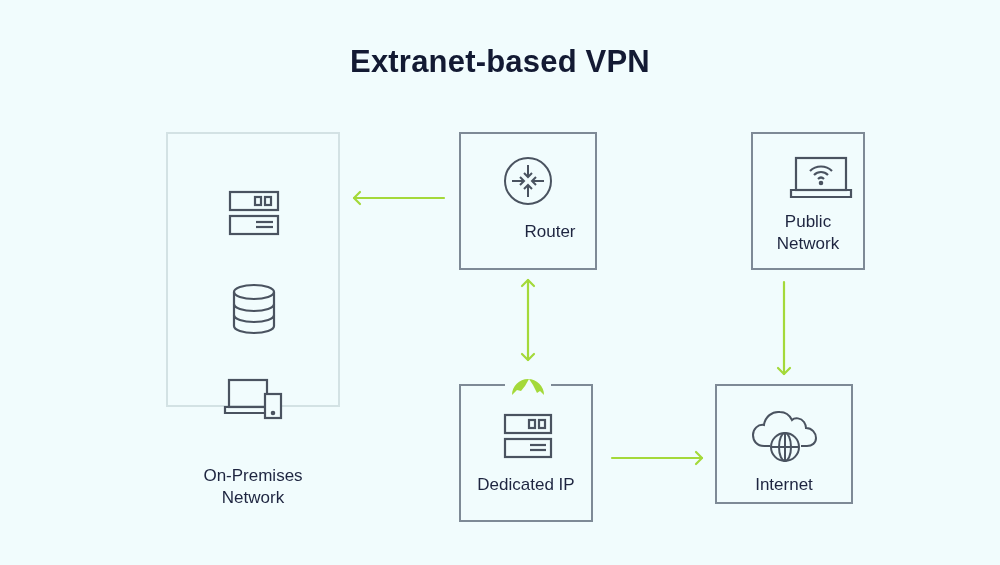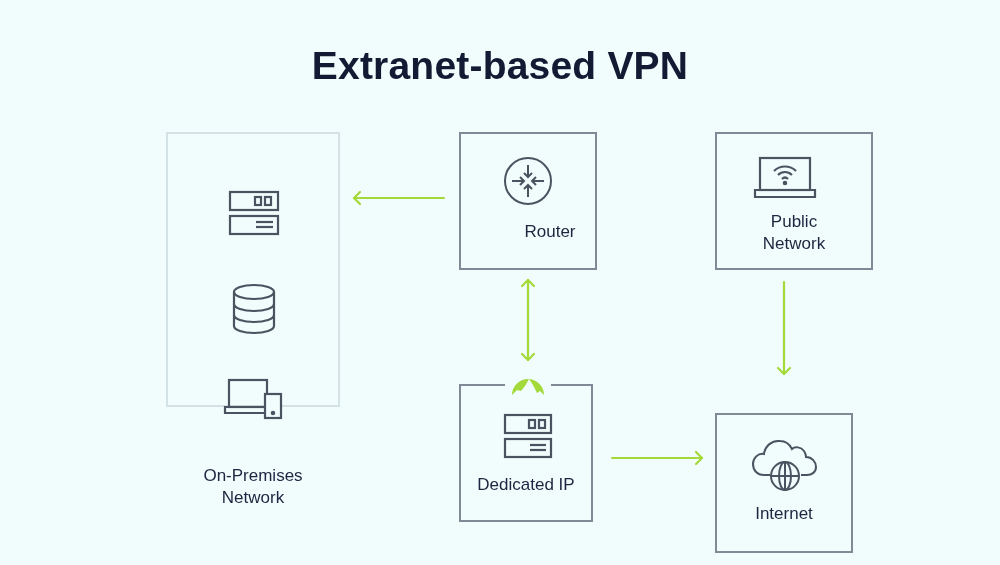--- a/index.html
+++ b/index.html
@@ -5,21 +5,21 @@
   html, body { margin: 0; padding: 0; }
   body {
     width: 1000px; height: 565px; overflow: hidden;
     background: #f1fcfd;
     font-family: "Liberation Sans", "DejaVu Sans", sans-serif;
     color: #1a1f36;
     position: relative;
   }
   .title {
     position: absolute; left: 0; top: 44px; width: 1000px;
-    text-align: center; font-size: 39px; font-weight: 600;
+    text-align: center; font-size: 31px; font-weight: 600;
     color: #131a33; letter-spacing: 0.2px;
   }
   .box {
     position: absolute; box-sizing: border-box;
     border: 2px solid #7e8a96;
     background: #f1fcfd;
   }
   .box.light { border-color: #d3e2e4; }
   .label {
     position: absolute; left: 0; width: 100%;
@@ -78,21 +78,21 @@
         <path d="M20 32 L24 28 L28 32"></path>
       <line x1="8" y1="24" x2="20" y2="24"></line>
         <path d="M16 20 L20 24 L16 28"></path>
       <line x1="40" y1="24" x2="28" y2="24"></line>
         <path d="M32 20 L28 24 L32 28"></path>
     </svg>
   </div>
   <div class="label" style="top:87px;padding-left:22px;">Router</div>
 </div>
 
-<div class="box" style="left:715px; top:132px; width:158px; height:138px;">
+<div class="box" style="left:751px; top:132px; width:114px; height:138px;">
   <div class="icon" style="left:37px; top:23px;">
     <svg width="62" height="42" viewBox="0 0 62 42" fill="none" stroke="#4a5360" stroke-width="2.2">
       <rect x="6" y="1" width="50" height="32"></rect>
       <path d="M1 33 H61 V40 H1 Z"></path>
       <path d="M20 14 C26 8 36 8 42 14"></path>
       <path d="M24 18 C28 14 34 14 38 18"></path>
       <path d="M28 22 C30 20 32 20 34 22"></path>
       <circle cx="31" cy="26" r="1.2" fill="#4a5360"></circle>
     </svg>
   </div>
@@ -115,21 +115,21 @@
   </div>
   <div class="label" style="top:88px;">Dedicated IP</div>
 </div>
 <div class="icon" style="left:505px; top:369px;">
   <svg width="46" height="30" viewBox="0 0 46 30">
     <rect x="0" y="13" width="46" height="6" fill="#f1fcfd"></rect>
     <path d="M7 26 A16 16 0 1 1 39 26 L35 22 L32 24 L28 16 L24 10 L20 17 L16 22 L12 21 Z" fill="#a4d93a"></path>
   </svg>
 </div>
 
-<div class="box" style="left:715px; top:384px; width:138px; height:140px;margin-top:29px;">
+<div class="box" style="left:715px; top:384px; width:138px; height:120px;">
   <div class="icon" style="left:35px; top:24px;">
     <svg width="66" height="52" viewBox="0 0 66 52" fill="none" stroke="#4a5360" stroke-width="2">
       <path d="M18 36 H12 C5 36 1 31 1 25 C1 19 6 14 12 15 C13 7 20 1 28 2 C34 2 38 6 40 10 C43 7 49 8 52 12 C54 15 54 17 54 18 C60 18 64 23 64 28 C64 33 60 36 55 36 H49"></path>
       <circle cx="33" cy="37" r="14"></circle>
       <ellipse cx="33" cy="37" rx="6" ry="14"></ellipse>
       <line x1="19" y1="37" x2="47" y2="37"></line>
       <line x1="33" y1="23" x2="33" y2="51"></line>
     </svg>
   </div>
   <div class="label" style="top:88px;">Internet</div>

